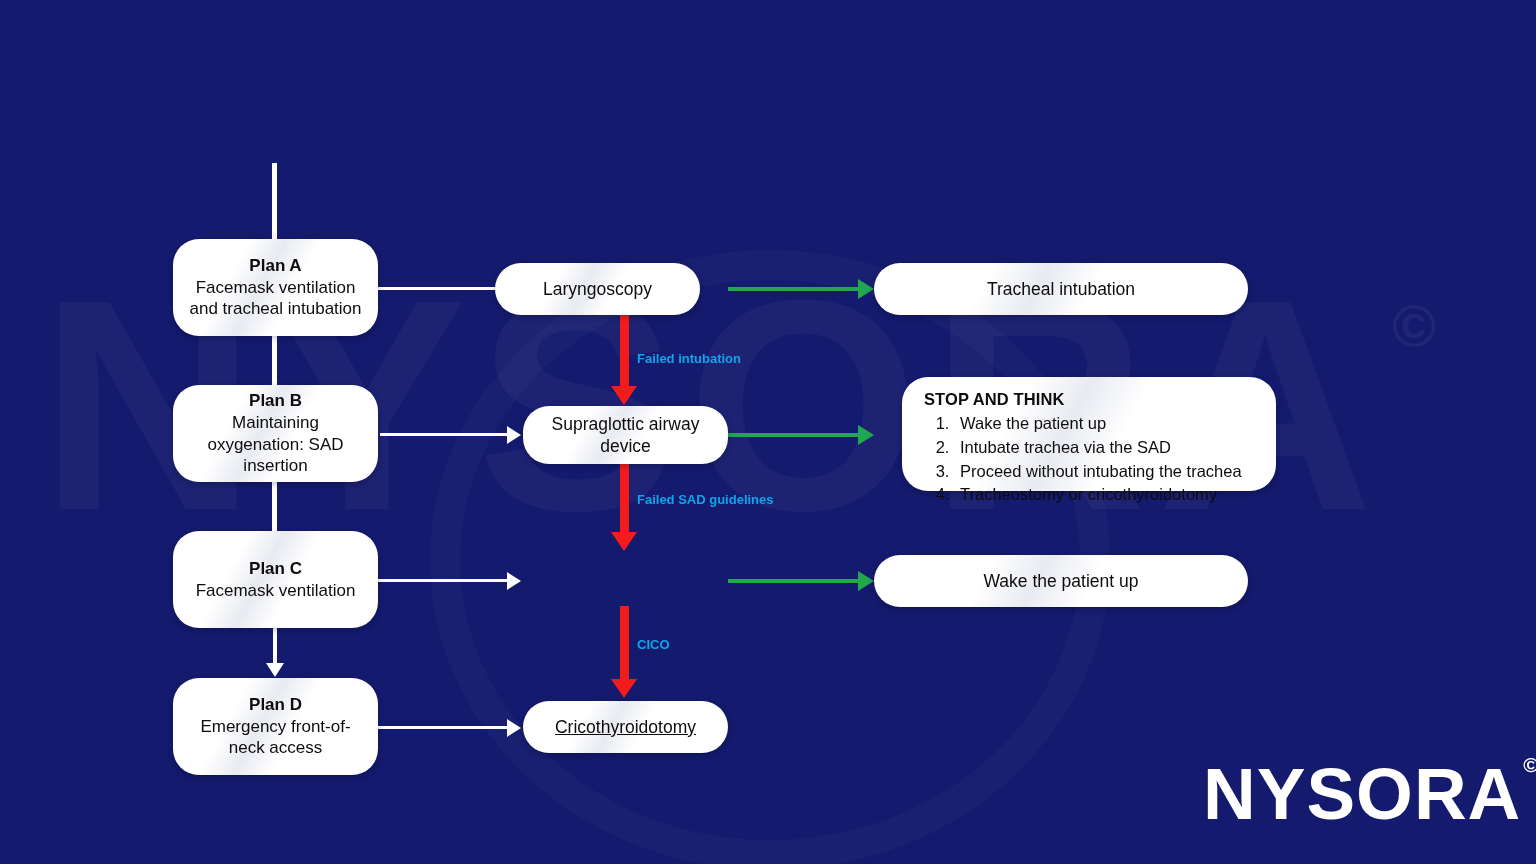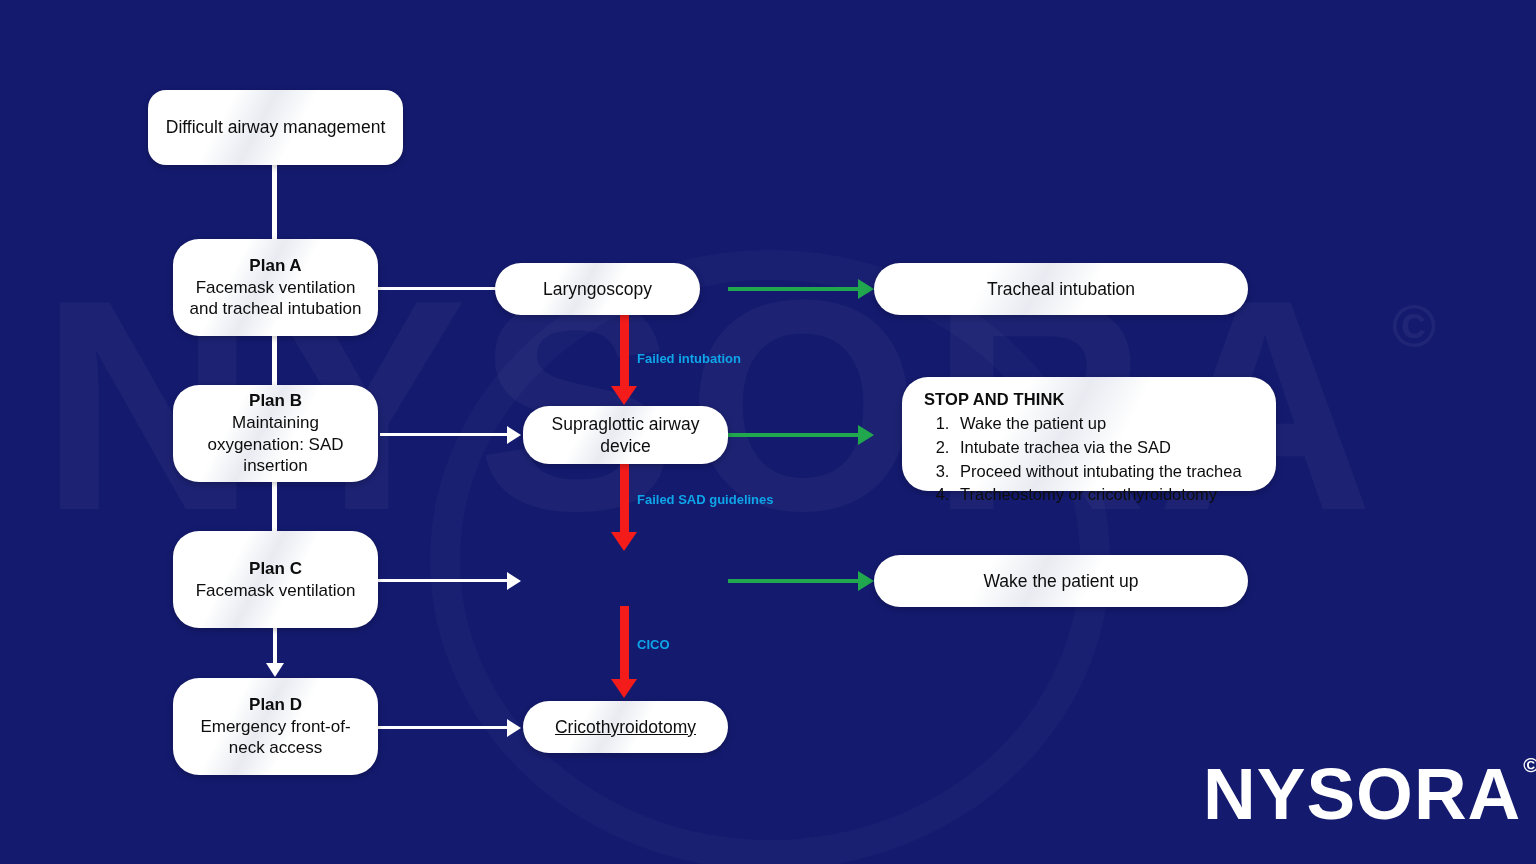--- a/index.html
+++ b/index.html
@@ -231,23 +231,20 @@
   <div class="edge-label" style="left:637px; top:351px;">Failed intubation</div>
 
   <div class="vline red" style="left:620px; top:463px; width:9px; height:73px;"></div>
   <div class="arrow-d red" style="left:611px; top:532px;"></div>
   <div class="edge-label" style="left:637px; top:492px;">Failed SAD guidelines</div>
 
   <div class="vline red" style="left:620px; top:606px; width:9px; height:77px;"></div>
   <div class="arrow-d red" style="left:611px; top:679px;"></div>
   <div class="edge-label" style="left:637px; top:637px;">CICO</div>
 
-  <div class="node big" style="left:148px; top:90px; width:255px; height:75px;">
-    <span class="inner">Difficult airway management</span>
-  </div>
 
   <div class="node plan" style="left:173px; top:239px; width:205px; height:97px;">
     <span class="inner">
       <span class="hd">Plan A</span>
       <span>Facemask ventilation and tracheal intubation</span>
     </span>
   </div>
 
   <div class="node plan" style="left:173px; top:385px; width:205px; height:97px;">
     <span class="inner">

